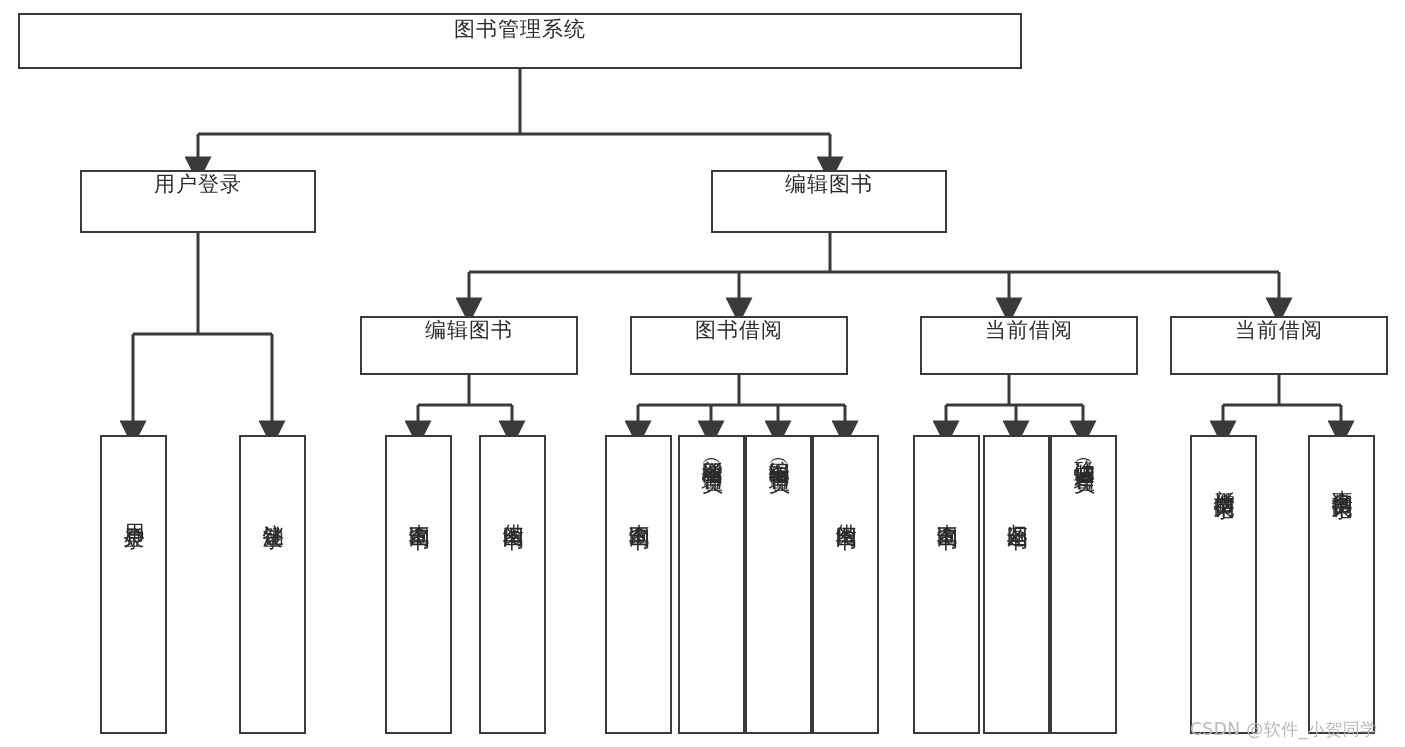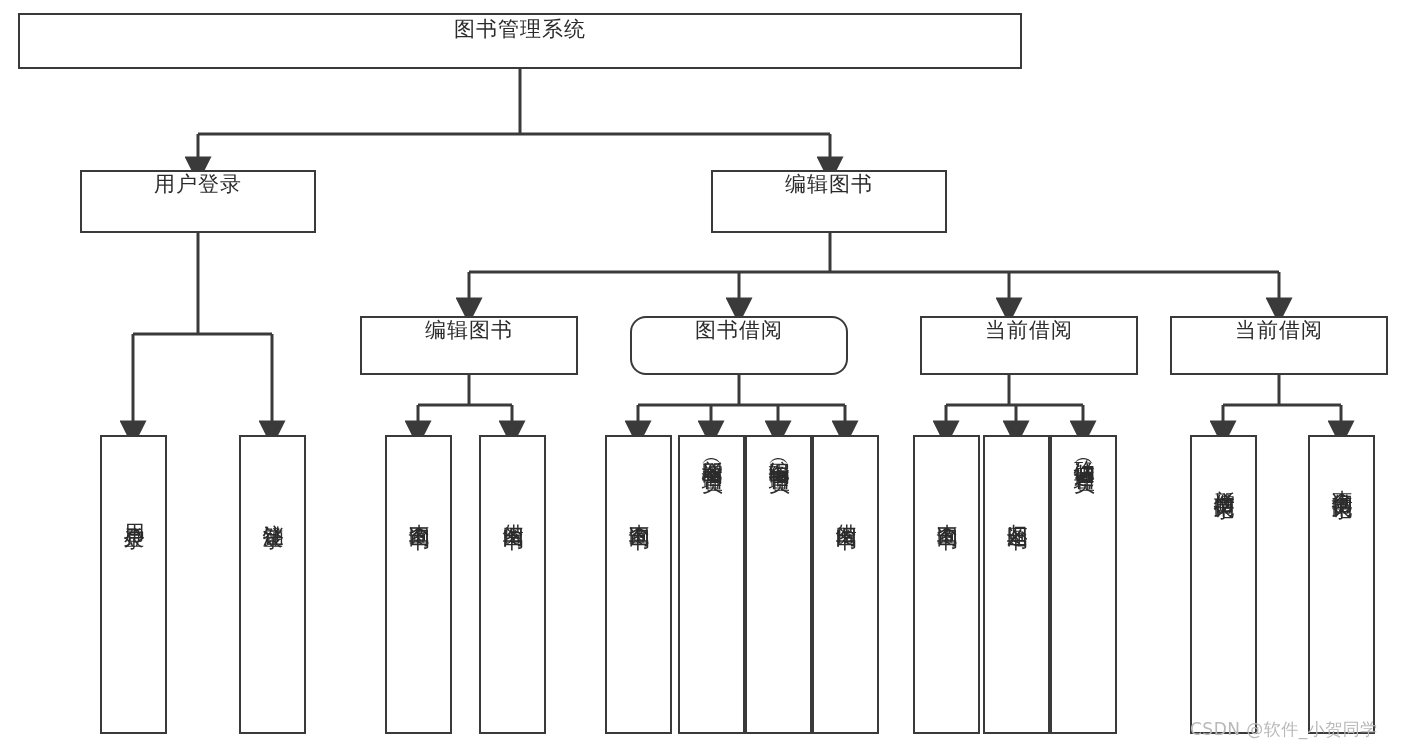--- a/index.html
+++ b/index.html
@@ -130,21 +130,21 @@
   <div class="node node-h" style="left:80px; top:170px; width:236px; height:63px;">
     <span>用户登录</span>
   </div>
   <div class="node node-h" style="left:711px; top:170px; width:236px; height:63px;">
     <span>编辑图书</span>
   </div>
 
   <div class="node node-h" style="left:360px; top:316px; width:218px; height:59px;">
     <span>编辑图书</span>
   </div>
-  <div class="node node-h" style="left:630px; top:316px; width:218px; height:59px;border-radius:16px;">
+  <div class="node node-h" style="left:630px; top:316px; width:218px; height:59px;">
     <span>图书借阅</span>
   </div>
   <div class="node node-h" style="left:900px; top:316px; width:218px; height:59px;margin-left:20px;">
     <span>当前借阅</span>
   </div>
   <div class="node node-h" style="left:1170px; top:316px; width:218px; height:59px;">
     <span>当前借阅</span>
   </div>
 
   <div class="node node-leaf" style="left:100px; top:435px; width:67px; height:299px;">

